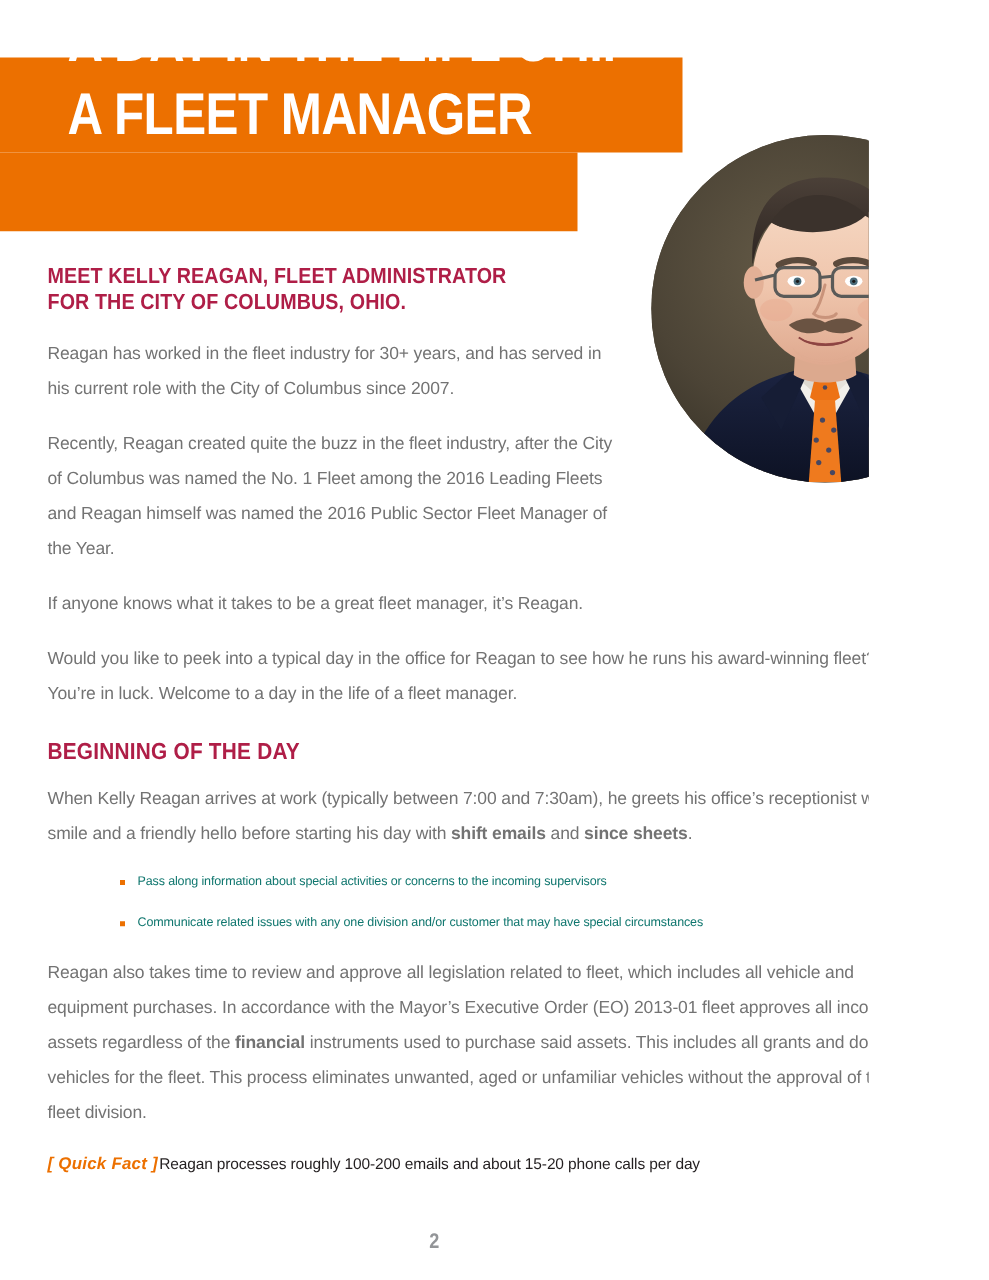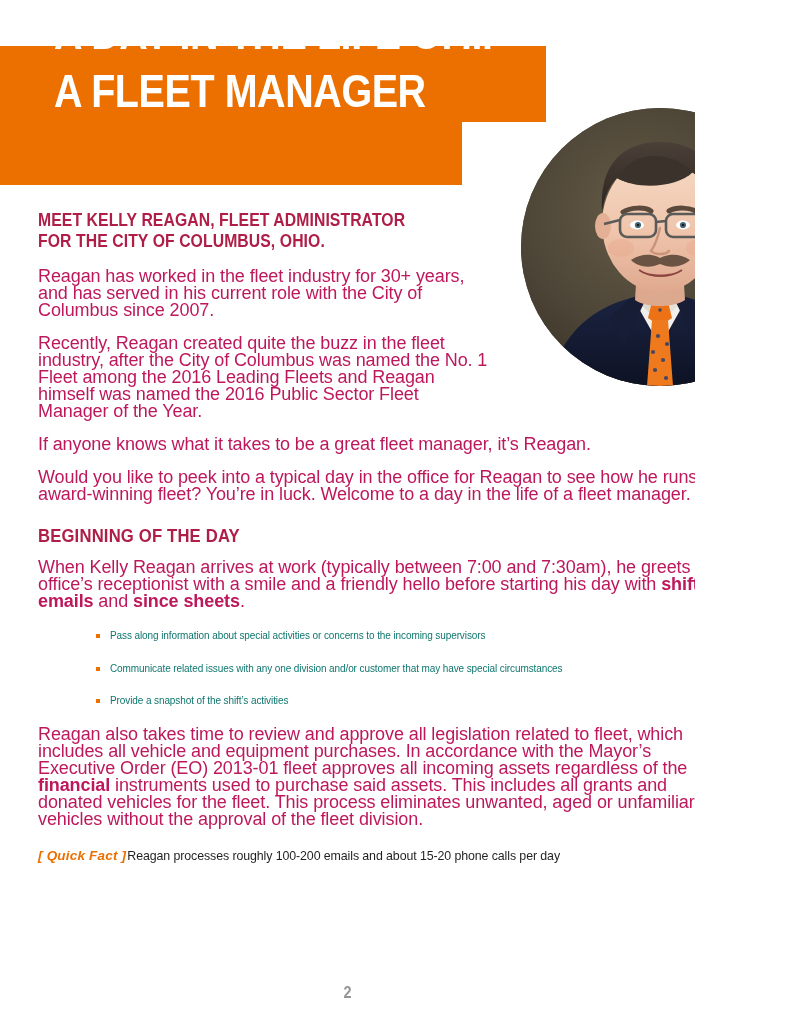--- a/index.html
+++ b/index.html
@@ -111,23 +111,23 @@
     line-height: 22px;
     letter-spacing: 0.2px;
     transform: scaleX(0.9);
     transform-origin: left top;
     margin: 22px 0 12px 0;
     white-space: nowrap;
   }
 
   p.body {
     margin: 0 0 16px 0;
-    color: #be185d;
-    font-size: 18px;
-    line-height: 17px;
+    color: #737373;
+    font-size: 14px;
+    line-height: 28px;
     letter-spacing: -0.1px;
   }
   p.body.narrow { width: 452px; }
   p.body b { font-weight: bold; }
 
   ul.bullets {
     list-style: none;
     margin: 0 0 14px 0;
     padding: 0 0 0 58px;
   }
@@ -304,21 +304,20 @@
     <p class="body">Would you like to peek into a typical day in the office for Reagan to see how he runs his award-winning fleet? You’re in luck. Welcome to a day in the life of a fleet manager.</p>
 
     <div class="section-head">BEGINNING OF THE DAY</div>
 
     <p class="body"><span>When Kelly Reagan arrives at work (typically between 7:00 and 7:30am), he greets his office’s receptionist with a smile and a friendly hello before starting his day with </span><b>shift emails</b><span> and </span><b>since sheets</b><span>.</span></p>
 
 
     <ul class="bullets">
       <li>Pass along information about special activities or concerns to the incoming supervisors</li>
       <li>Communicate related issues with any one division and/or customer that may have special circumstances</li>
-      <li>Provide a snapshot of the shift’s activities</li>
     </ul>
 
 
     <p class="body"><span>Reagan also takes time to review and approve all legislation related to fleet, which includes all vehicle and equipment purchases. In accordance with the Mayor’s Executive Order (EO) 2013-01 fleet approves all incoming assets regardless of the </span><b>financial</b><span> instruments used to purchase said assets. This includes all grants and donated vehicles for the fleet. This process eliminates unwanted, aged or unfamiliar vehicles without the approval of the fleet division.</span></p>
 
     <p class="quickfact"><span class="tag">[ Quick Fact ]</span><span>Reagan processes roughly 100-200 emails and about 15-20 phone calls per day</span></p>
 
   </div>
 
   <div class="folio">2</div>

